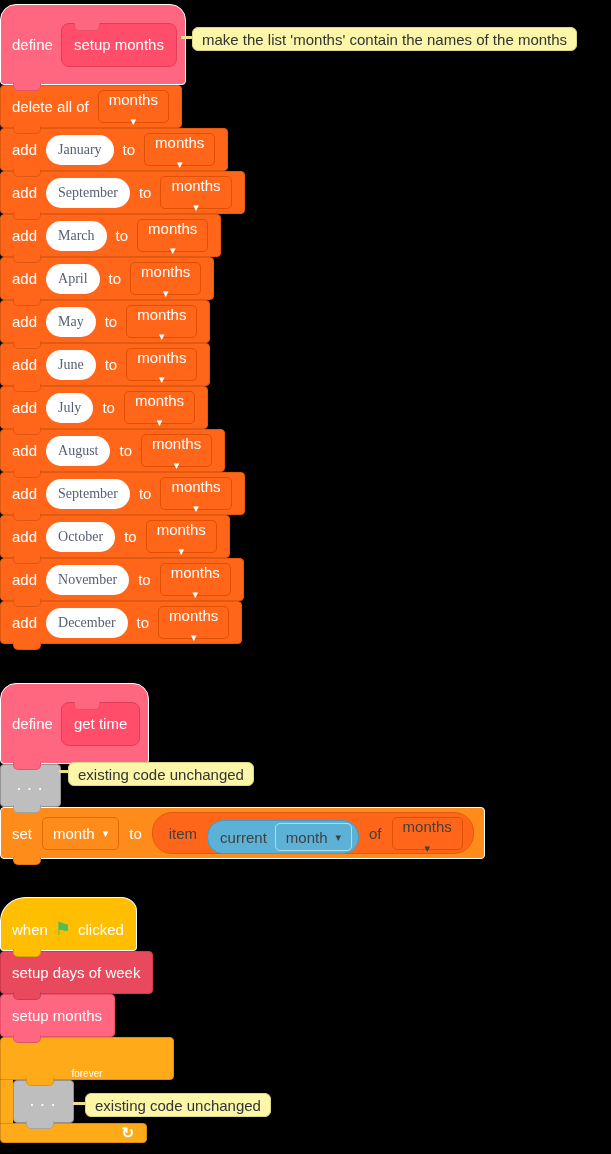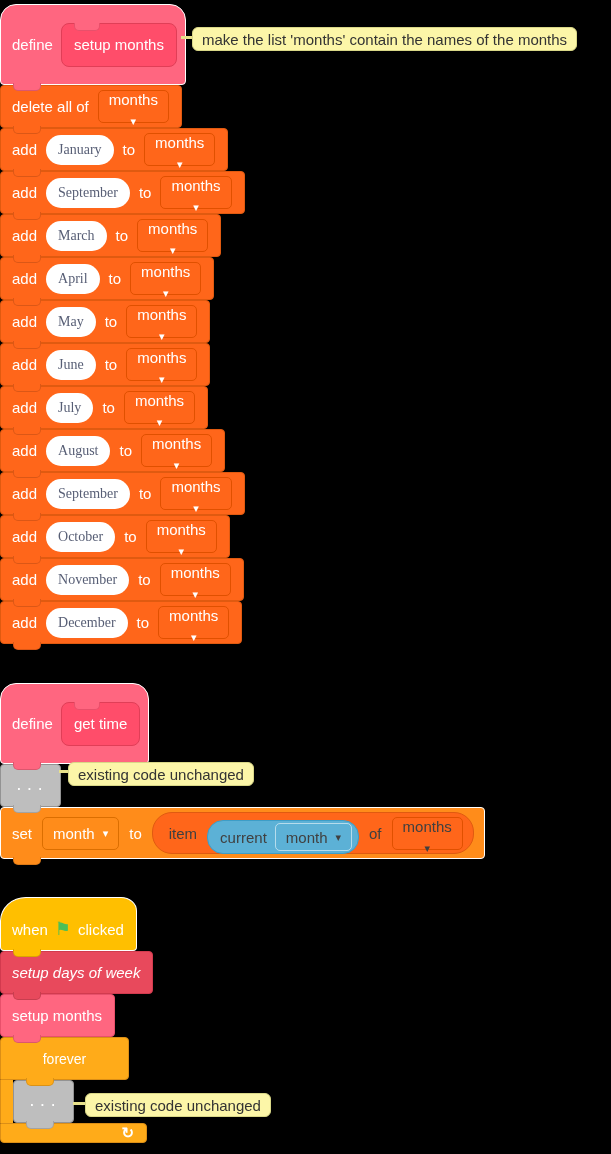--- a/index.html
+++ b/index.html
@@ -12,21 +12,21 @@
   
   .stack{height:43px;border-radius:4px;border:1px solid;padding:0 12px 0 11px;gap:9px;}
   .bump::after{content:"";position:absolute;left:12px;bottom:-7px;width:28px;height:8px;
        background:inherit;border:1px solid rgba(0,0,0,0.14);border-top:none;
        border-radius:0 0 5px 5px;box-sizing:border-box;z-index:2;}
   .bump-inner::after{left:25px;}
   
   .list  {background:#FF661A;border-color:#E05A10;}
   .vars  {background:#FF8C1A;border-color:#DB6E00;}
   .myblk {background:#FF6680;border-color:#E8506B;}
-  .myred {background:#E8495C;border-color:#D23A4E;font-style:italic;}
+  .myred {background:#E8495C;border-color:#D23A4E;}
   .events{background:#FFBF00;border-color:#D9A400;}
   .grey  {background:#BEBEBE;border-color:#939393;}
   
   .hat-define{height:81px;border-radius:16px 16px 4px 4px;border:1px solid;
        padding:0 8px 0 11px;gap:8px;}
   .proto{position:relative;height:42px;border-radius:8px;border:1px solid;
        display:flex;align-items:center;padding:0 12px;background:#FF4D6A;border-color:#E03E57;}
   .proto::before{content:"";position:absolute;top:-1px;left:12px;width:26px;height:8px;
        background:#FF6680;border:1px solid #E8506B;border-top:none;border-radius:0 0 5px 5px;
        box-sizing:border-box;}
@@ -42,23 +42,23 @@
   .dd-list{border-color:#E05000;flex-direction:column;}
   .dd-vars{border-color:#DB6E00;}
   .dd-sense{border-color:rgba(255,255,255,0.55);height:26px;}
   
   .set-blk{height:52px;border-radius:4px;border:1px solid;padding:0 10px 0 11px;gap:10px;}
   .rep-list{display:inline-flex;align-items:center;height:40px;border-radius:20px;
        background:#FF661A;border:1px solid #E05A10;padding:0 10px 0 16px;gap:10px;color:#404040;}
   .pill-sense{display:inline-flex;align-items:center;height:32px;border-radius:16px;
        background:#5CB1D6;border:1px solid #3D9DC7;padding:0 6px 0 12px;gap:8px;margin-top:8px;}
   
-  .c-top{width:129px;height:43px;box-sizing:border-box;background:#FFAB19;
-       border:1px solid #DB8E16;border-radius:4px 4px 4px 0;display:flex;align-items:center;
-       justify-content:center;color:#fff;font-size:14px;position:relative;}
+  .c-top{width:174px;height:43px;box-sizing:border-box;background:#FFAB19;
+       border:1px solid #DB8E16;border-radius:4px 4px 4px 0;display:flex;align-items:flex-end;
+       justify-content:center;color:#fff;font-size:10px;position:relative;}
   .c-mid{display:flex;}
   .c-spine{width:13px;background:#FFAB19;border-left:1px solid #DB8E16;box-sizing:border-box;}
   .c-bottom{width:147px;height:20px;box-sizing:border-box;background:#FFAB19;
        border:1px solid #DB8E16;border-radius:0 4px 4px 4px;display:flex;align-items:center;
        justify-content:flex-end;padding-right:12px;color:#fff;position:relative;}
   .loop-arr{font-size:15px;font-weight:bold;line-height:1;transform:translateY(-1px);}
   .grey-stack{width:61px;justify-content:center;padding:0;gap:0;}
   .dots{font-size:12px;font-weight:bold;letter-spacing:2px;}
   
   .comment{position:absolute;height:22px;display:flex;align-items:center;padding:0 9px;

